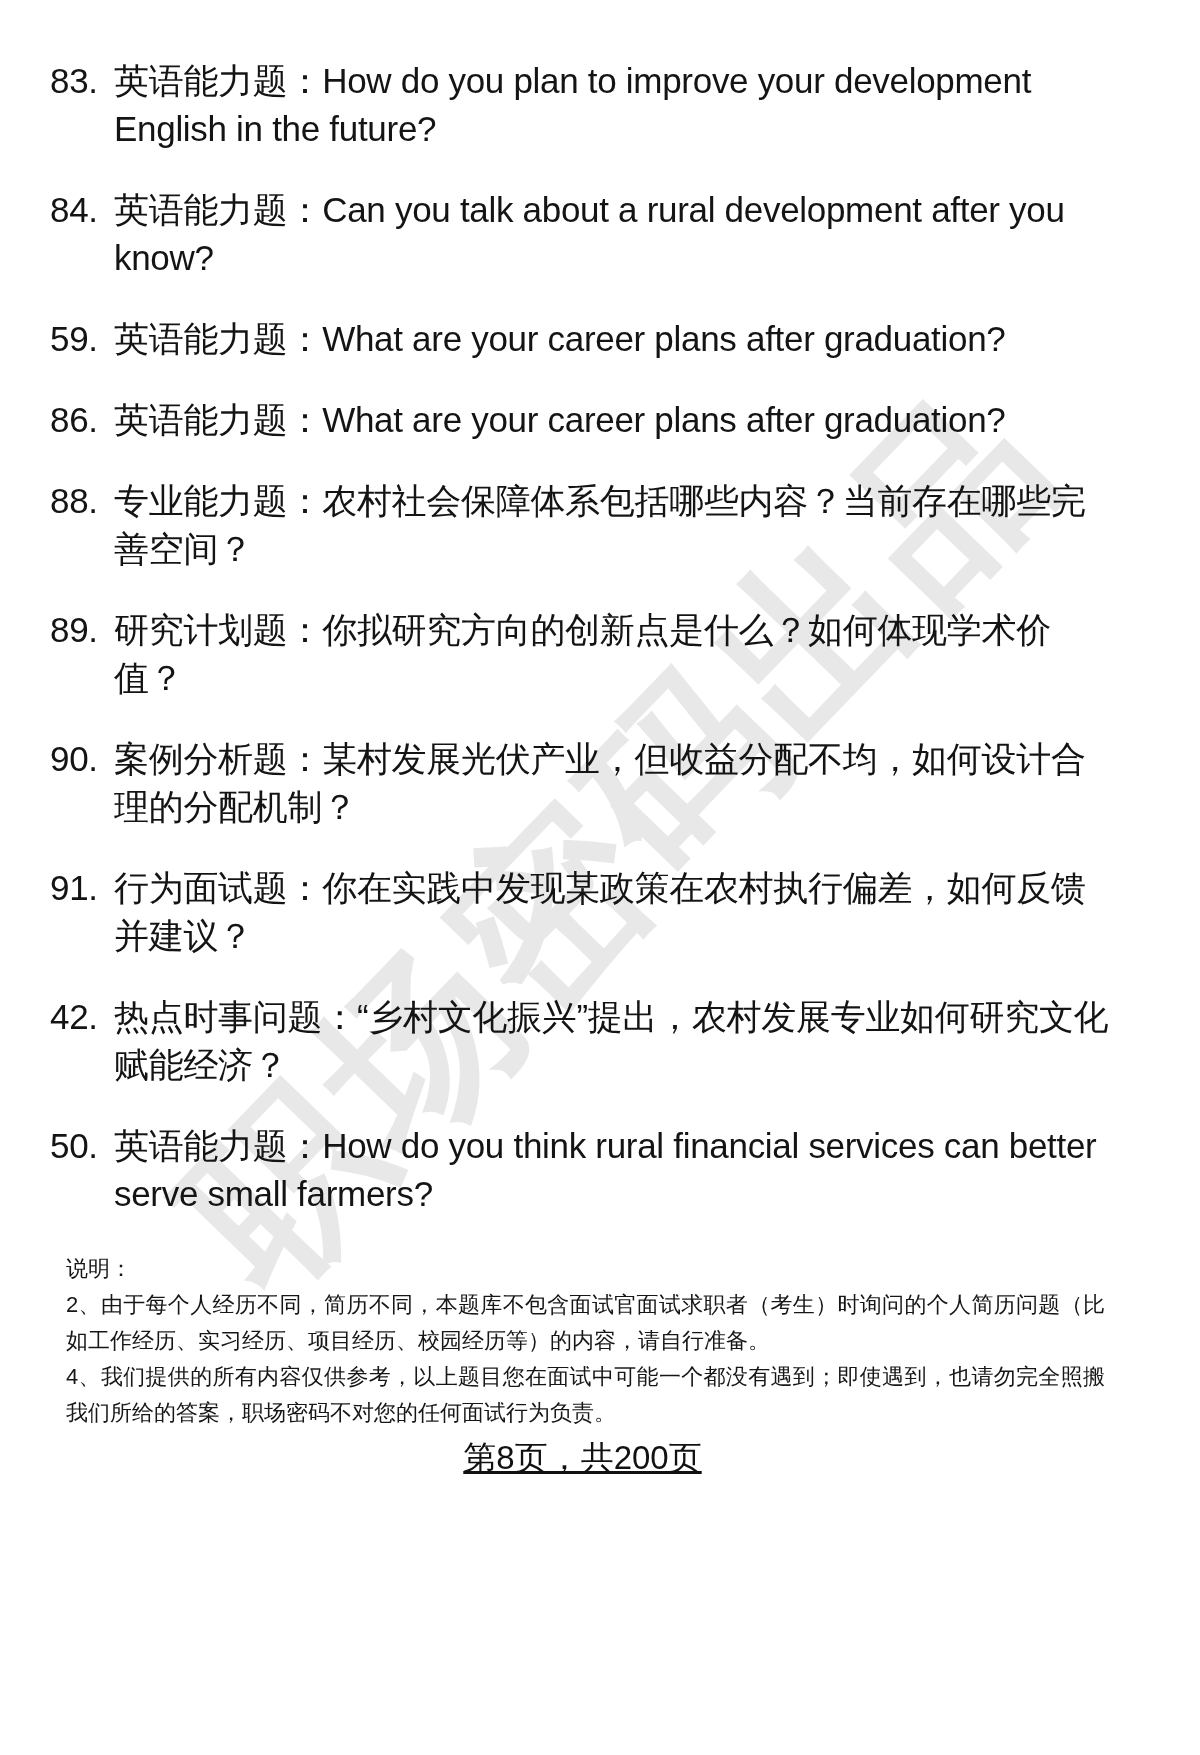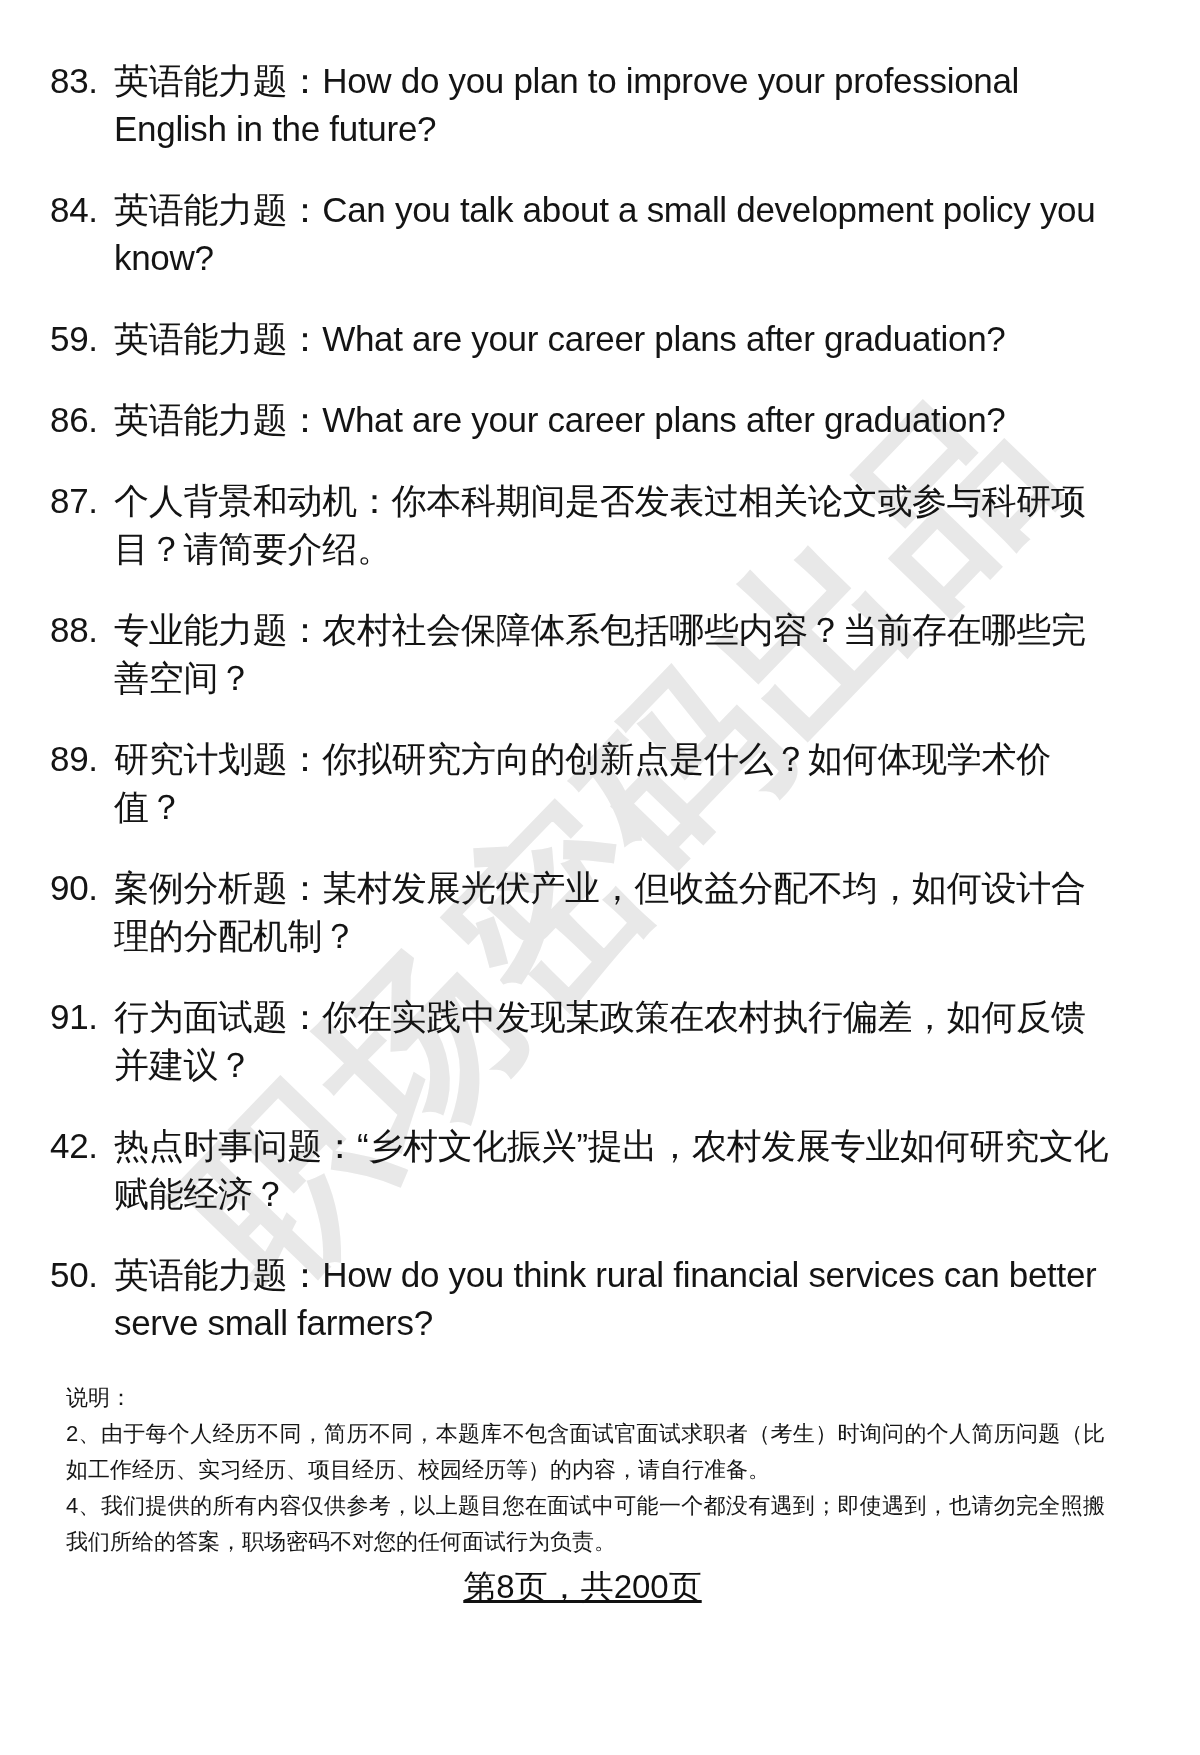--- a/index.html
+++ b/index.html
@@ -90,42 +90,38 @@
 <div class="page">
 
   <div class="watermark">职场密码出品</div>
 
   <div class="content">
 
     <div class="q-list">
 
       <div class="q-item">
         <span class="q-num">83.</span>
-        <span class="q-text">英语能力题：How do you plan to improve your professional English in the future?</span>
+        <span class="q-text">英语能力题：How do you plan to improve your development English in the future?</span>
       </div>
 
       <div class="q-item">
         <span class="q-num">84.</span>
-        <span class="q-text">英语能力题：Can you talk about a small development policy you know?</span>
+        <span class="q-text">英语能力题：Can you talk about a rural development after you know?</span>
       </div>
 
       <div class="q-item">
         <span class="q-num">59.</span>
         <span class="q-text">英语能力题：What are your career plans after graduation?</span>
       </div>
 
       <div class="q-item">
         <span class="q-num">86.</span>
         <span class="q-text">英语能力题：What are your career plans after graduation?</span>
       </div>
 
-      <div class="q-item">
-        <span class="q-num">87.</span>
-        <span class="q-text">个人背景和动机：你本科期间是否发表过相关论文或参与科研项目？请简要介绍。</span>
-      </div>
 
       <div class="q-item">
         <span class="q-num">88.</span>
         <span class="q-text">专业能力题：农村社会保障体系包括哪些内容？当前存在哪些完善空间？</span>
       </div>
 
       <div class="q-item">
         <span class="q-num">89.</span>
         <span class="q-text">研究计划题：你拟研究方向的创新点是什么？如何体现学术价值？</span>
       </div>

